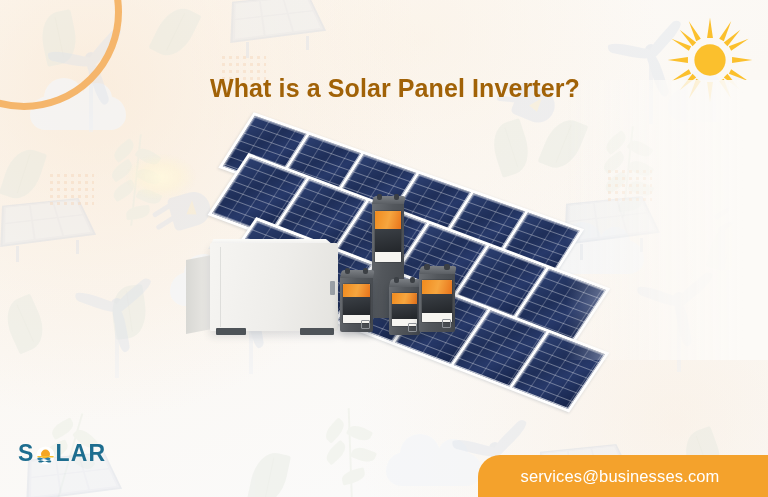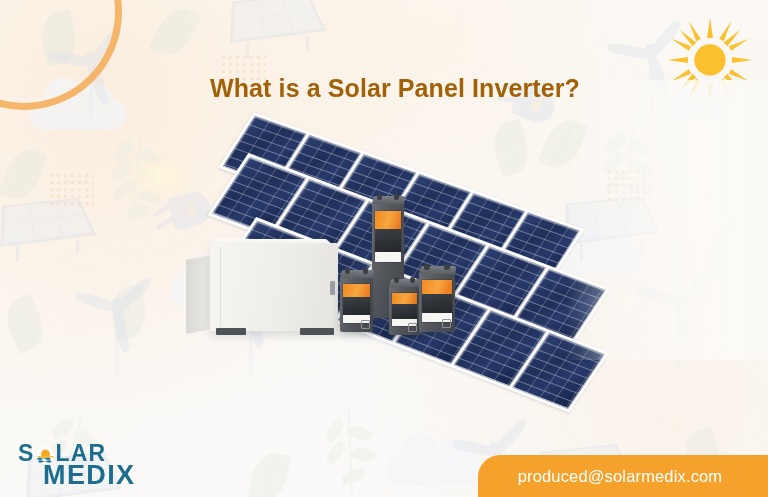--- a/index.html
+++ b/index.html
@@ -611,20 +611,19 @@
         <svg width="19" height="19" viewBox="0 0 40 40" aria-hidden="true">
           <circle cx="20" cy="20" r="19" fill="#ffffff"></circle>
           <circle cx="20" cy="17" r="9.5" fill="#f5a623"></circle>
           <path d="M3 21 h34 v3.2 H3 Z" fill="#fbc02d"></path>
           <path d="M3 25.5 q5 -2.6 9 0 q5 2.6 9 0 q5 -2.6 9 0 l0 3 q-4 2.4 -9 0 q-4 -2.4 -9 0 q-4 2.4 -9 0 Z" fill="#2f7fa8"></path>
           <path d="M5 31 q5 -2.4 9 0 q5 2.4 9 0 q5 -2.4 9 0 l0 2.6 q-4 2.2 -9 0 q-4 -2.2 -9 0 q-4 2.2 -9 0 Z" fill="#1d6d8f"></path>
         </svg>
       </span>
       <span>LAR</span>
     </div>
-    <div class="logo-l2">MEDIX</div>
   </div>
 
   <div class="email-btn">
-    <span>produced@solarmedix.com</span>
+    <span>services@businesses.com</span>
   </div>
 
 </div>
 
 </body></html>

